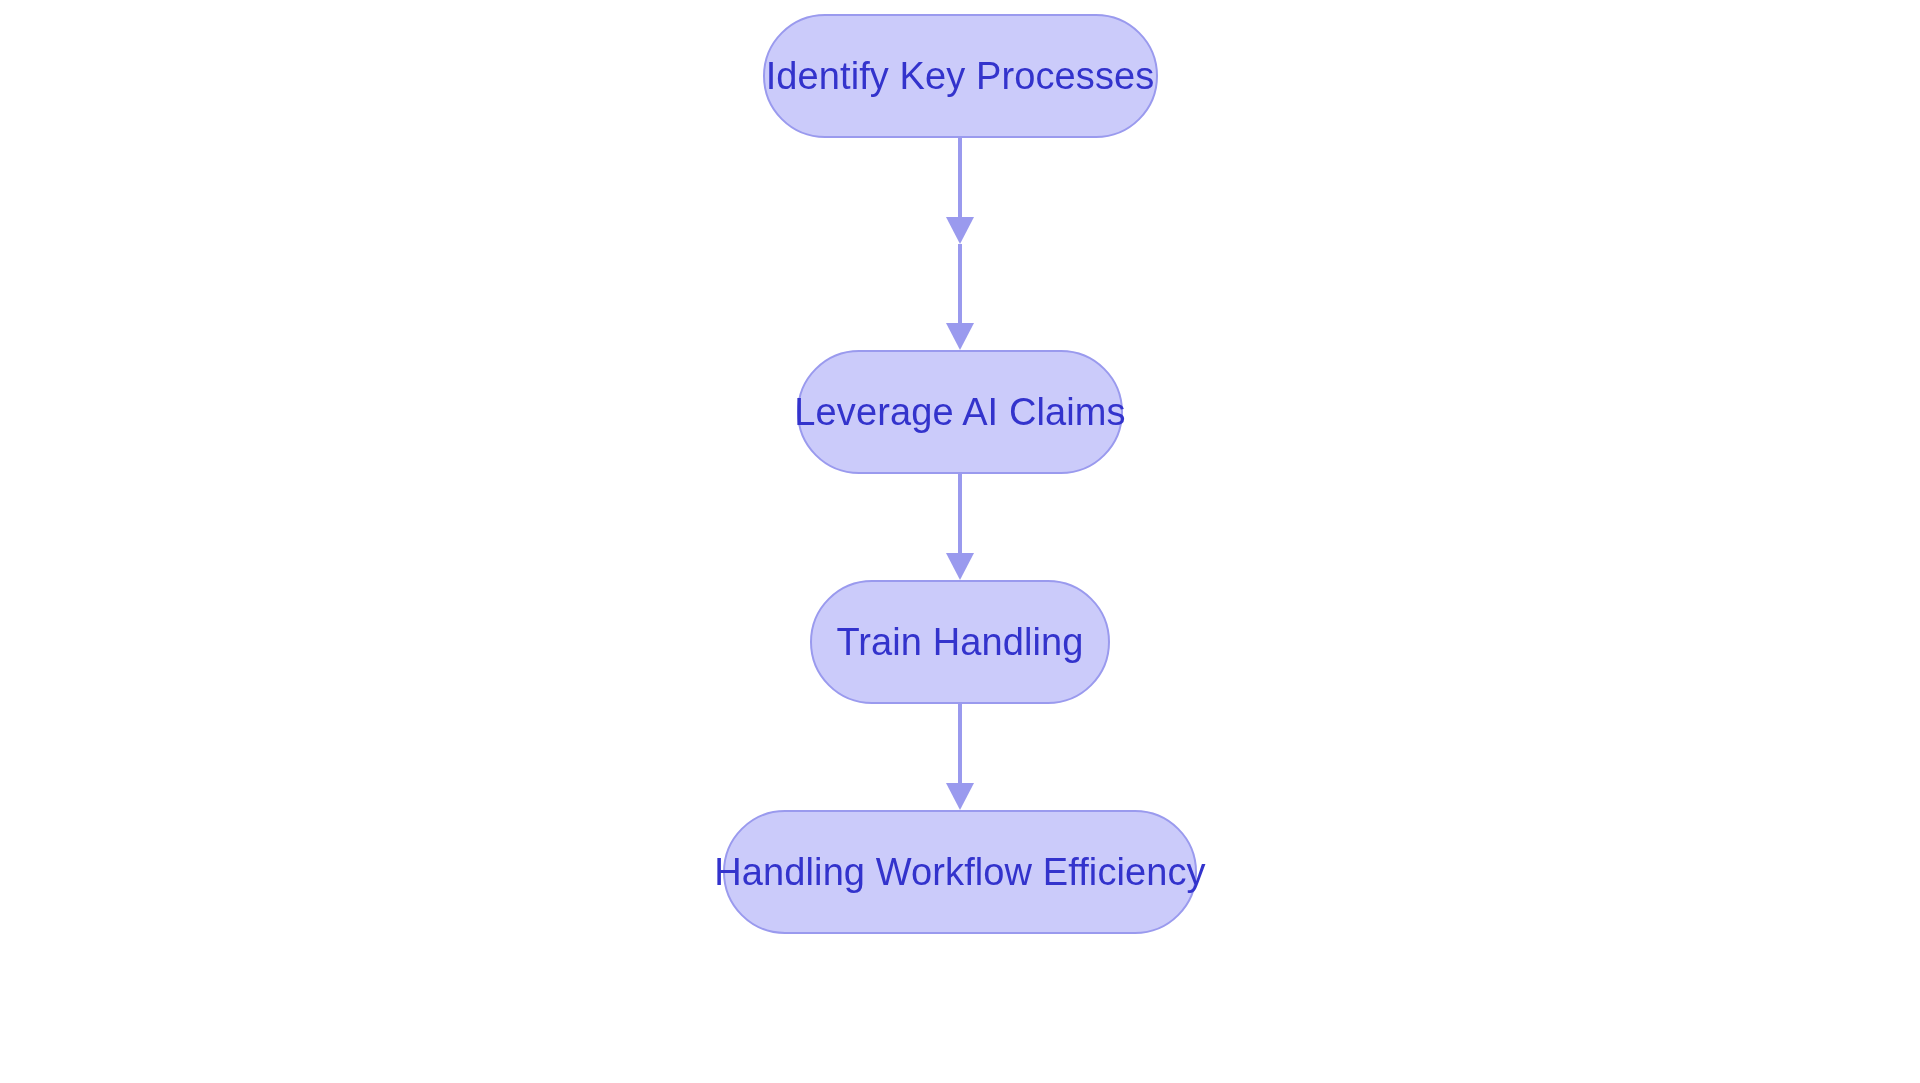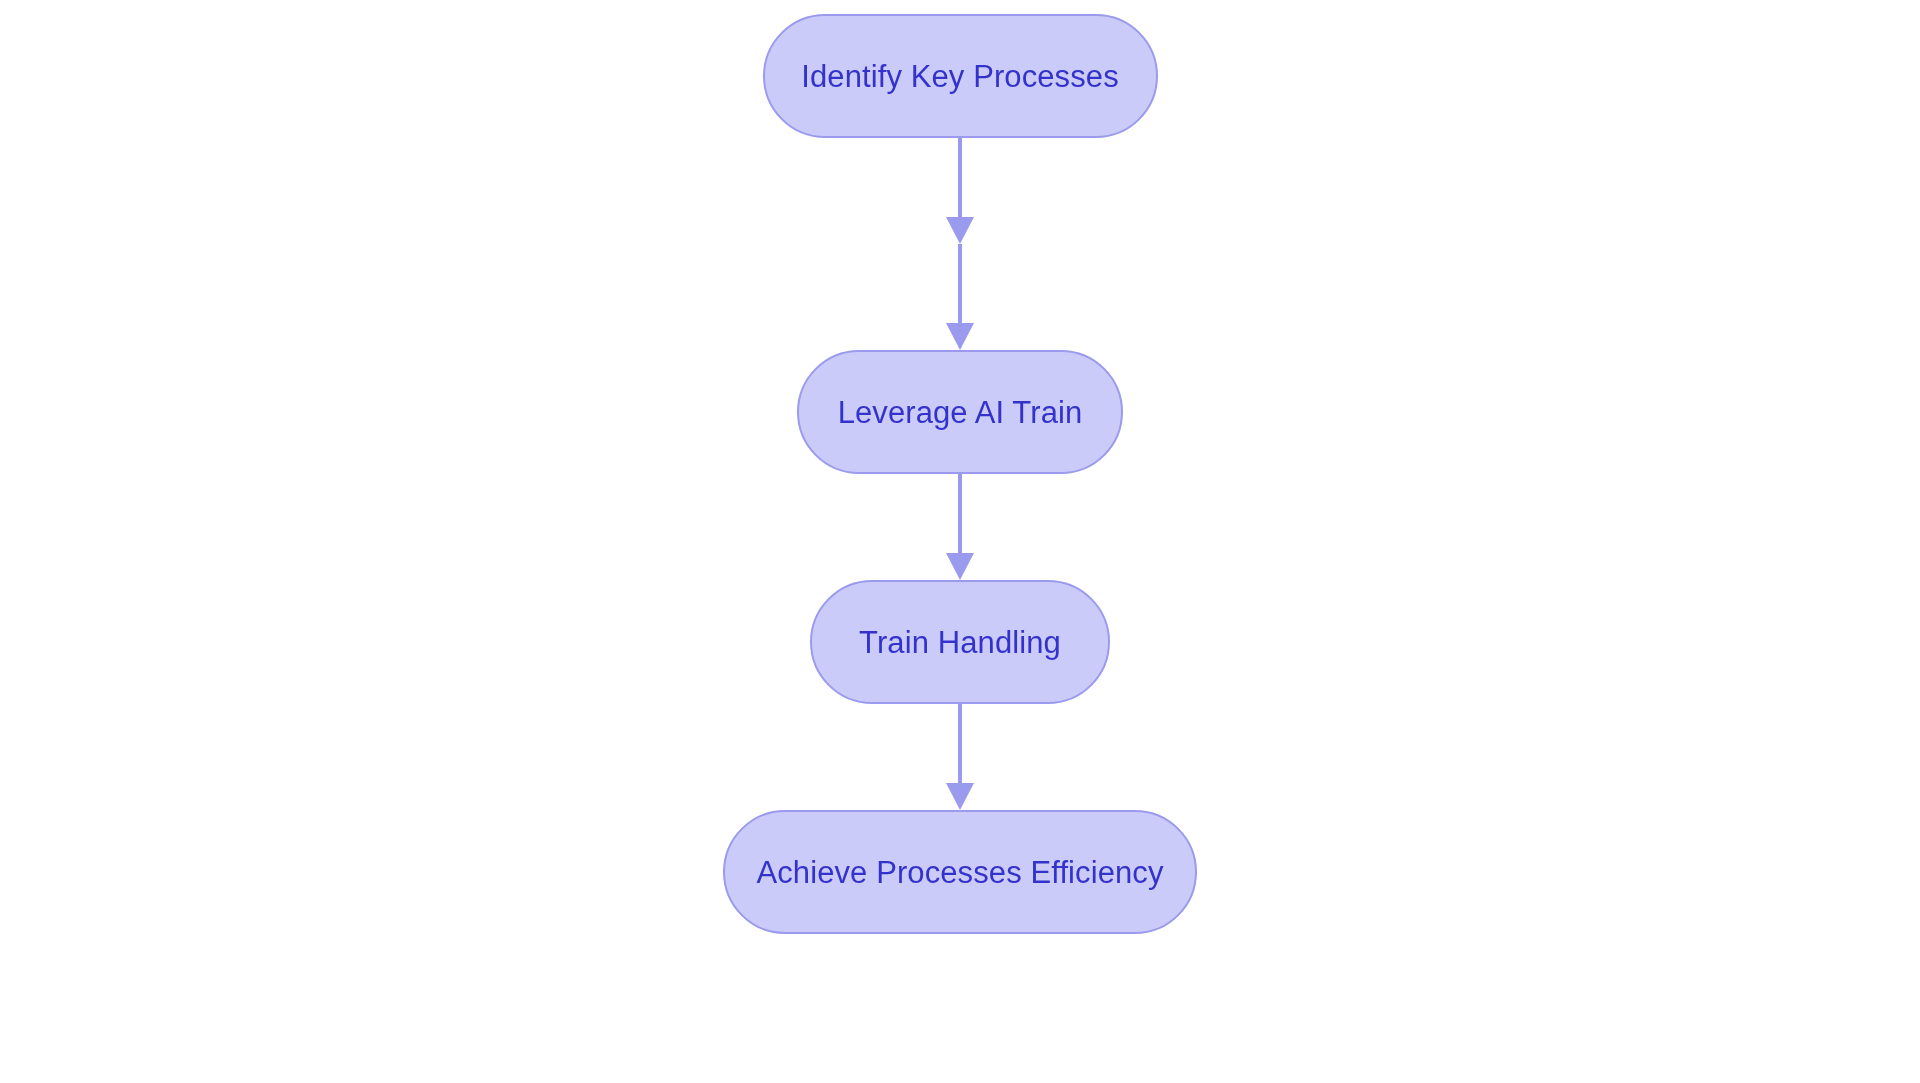--- a/index.html
+++ b/index.html
@@ -48,21 +48,21 @@
     letter-spacing: 0.1px;
     line-height: 1;
     white-space: nowrap;
     height: 124px;
     padding: 0 34px;
     user-select: none;
   }
 
   .node-label {
     color: #3333cc;
-    font-size: 31px;
+    font-size: 38px;
     line-height: 1;
     white-space: nowrap;
   }
 
   
   .node.n0 { width: 395px; }
   .node.n1 { width: 454px; }
   .node.n2 { width: 326px; }
   .node.n3 { width: 300px; }
   .node.n4 { width: 474px; }
@@ -113,35 +113,35 @@
       <div class="connector-arrowhead" style="border-top-color: rgb(154, 154, 238);"></div>
     </div>
 
 
     <div class="connector">
       <div class="connector-line" style="background: rgb(154, 154, 238);"></div>
       <div class="connector-arrowhead" style="border-top-color: rgb(154, 154, 238);"></div>
     </div>
 
     <div class="node n2" style="background: rgb(203, 203, 250); border-color: rgb(154, 154, 238); color: rgb(51, 51, 204);">
-      <span class="node-label" style="color: rgb(51, 51, 204);">Leverage AI Train</span>
+      <span class="node-label" style="color: rgb(51, 51, 204);">Leverage AI Claims</span>
     </div>
 
     <div class="connector">
       <div class="connector-line" style="background: rgb(154, 154, 238);"></div>
       <div class="connector-arrowhead" style="border-top-color: rgb(154, 154, 238);"></div>
     </div>
 
     <div class="node n3" style="background: rgb(203, 203, 250); border-color: rgb(154, 154, 238); color: rgb(51, 51, 204);">
       <span class="node-label" style="color: rgb(51, 51, 204);">Train Handling</span>
     </div>
 
     <div class="connector">
       <div class="connector-line" style="background: rgb(154, 154, 238);"></div>
       <div class="connector-arrowhead" style="border-top-color: rgb(154, 154, 238);"></div>
     </div>
 
     <div class="node n4" style="background: rgb(203, 203, 250); border-color: rgb(154, 154, 238); color: rgb(51, 51, 204);">
-      <span class="node-label" style="color: rgb(51, 51, 204);">Achieve Processes Efficiency</span>
+      <span class="node-label" style="color: rgb(51, 51, 204);">Handling Workflow Efficiency</span>
     </div>
 
   </div>
 </div>
 
 </body></html>

